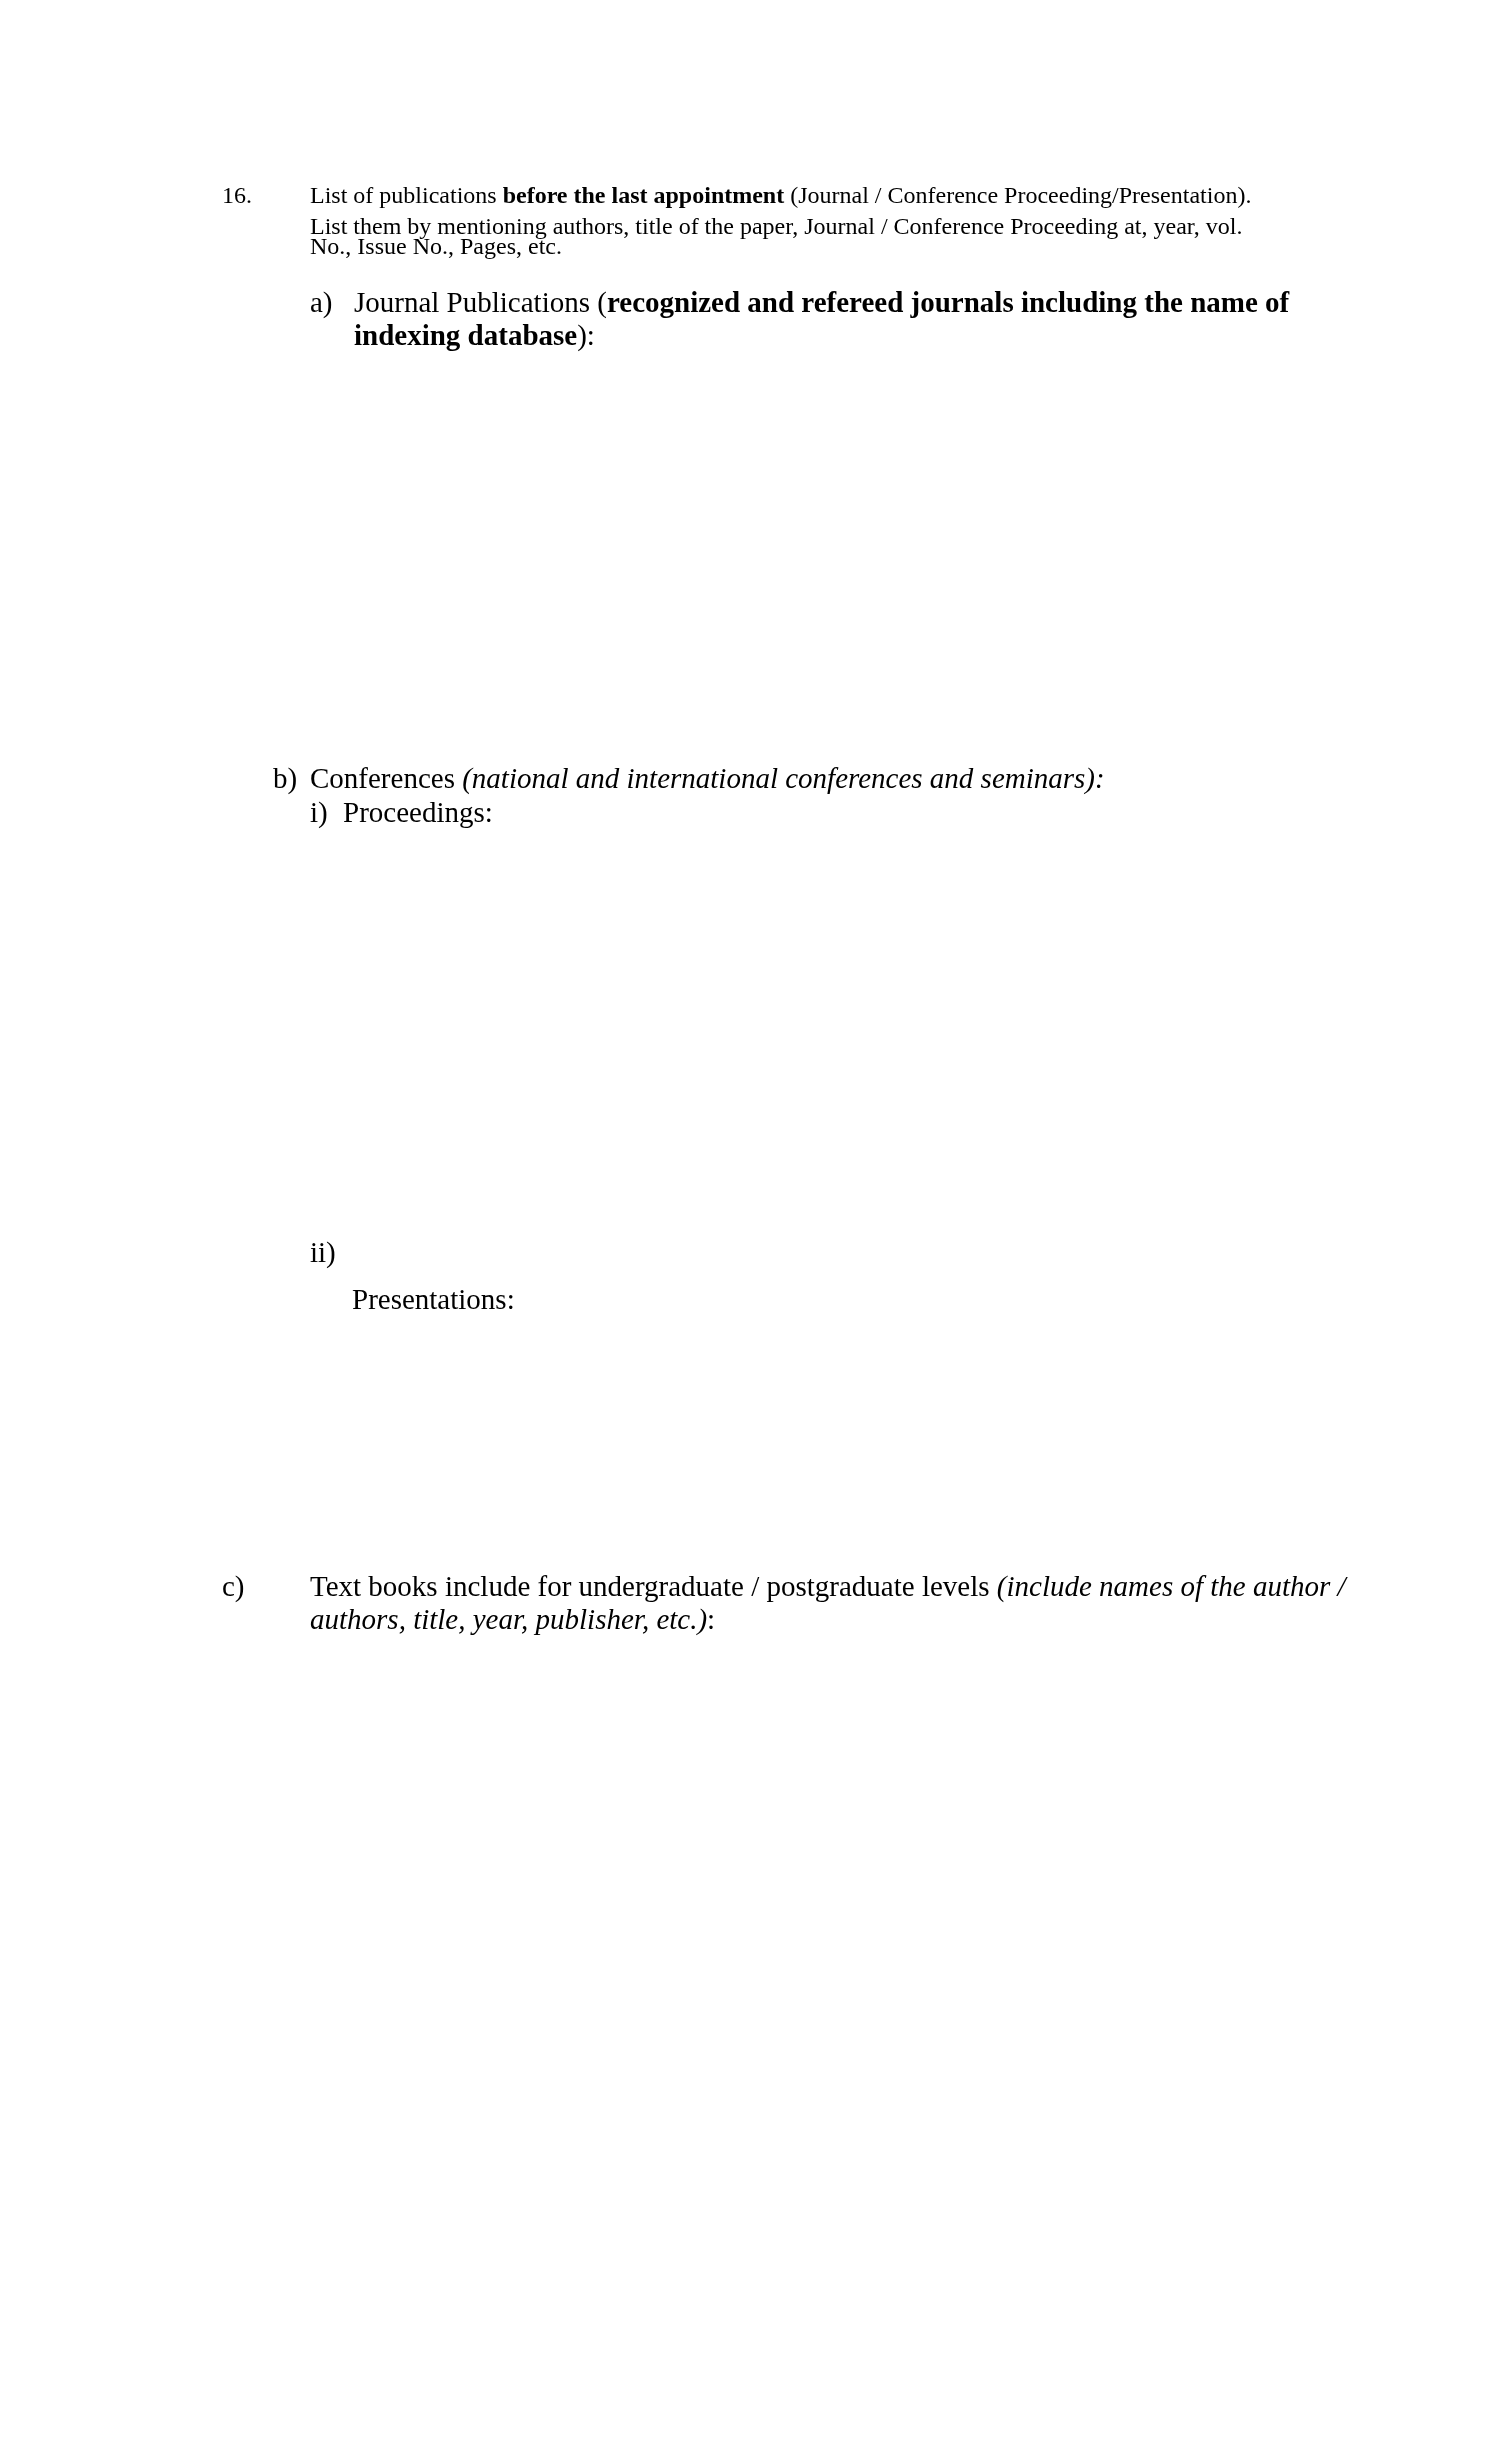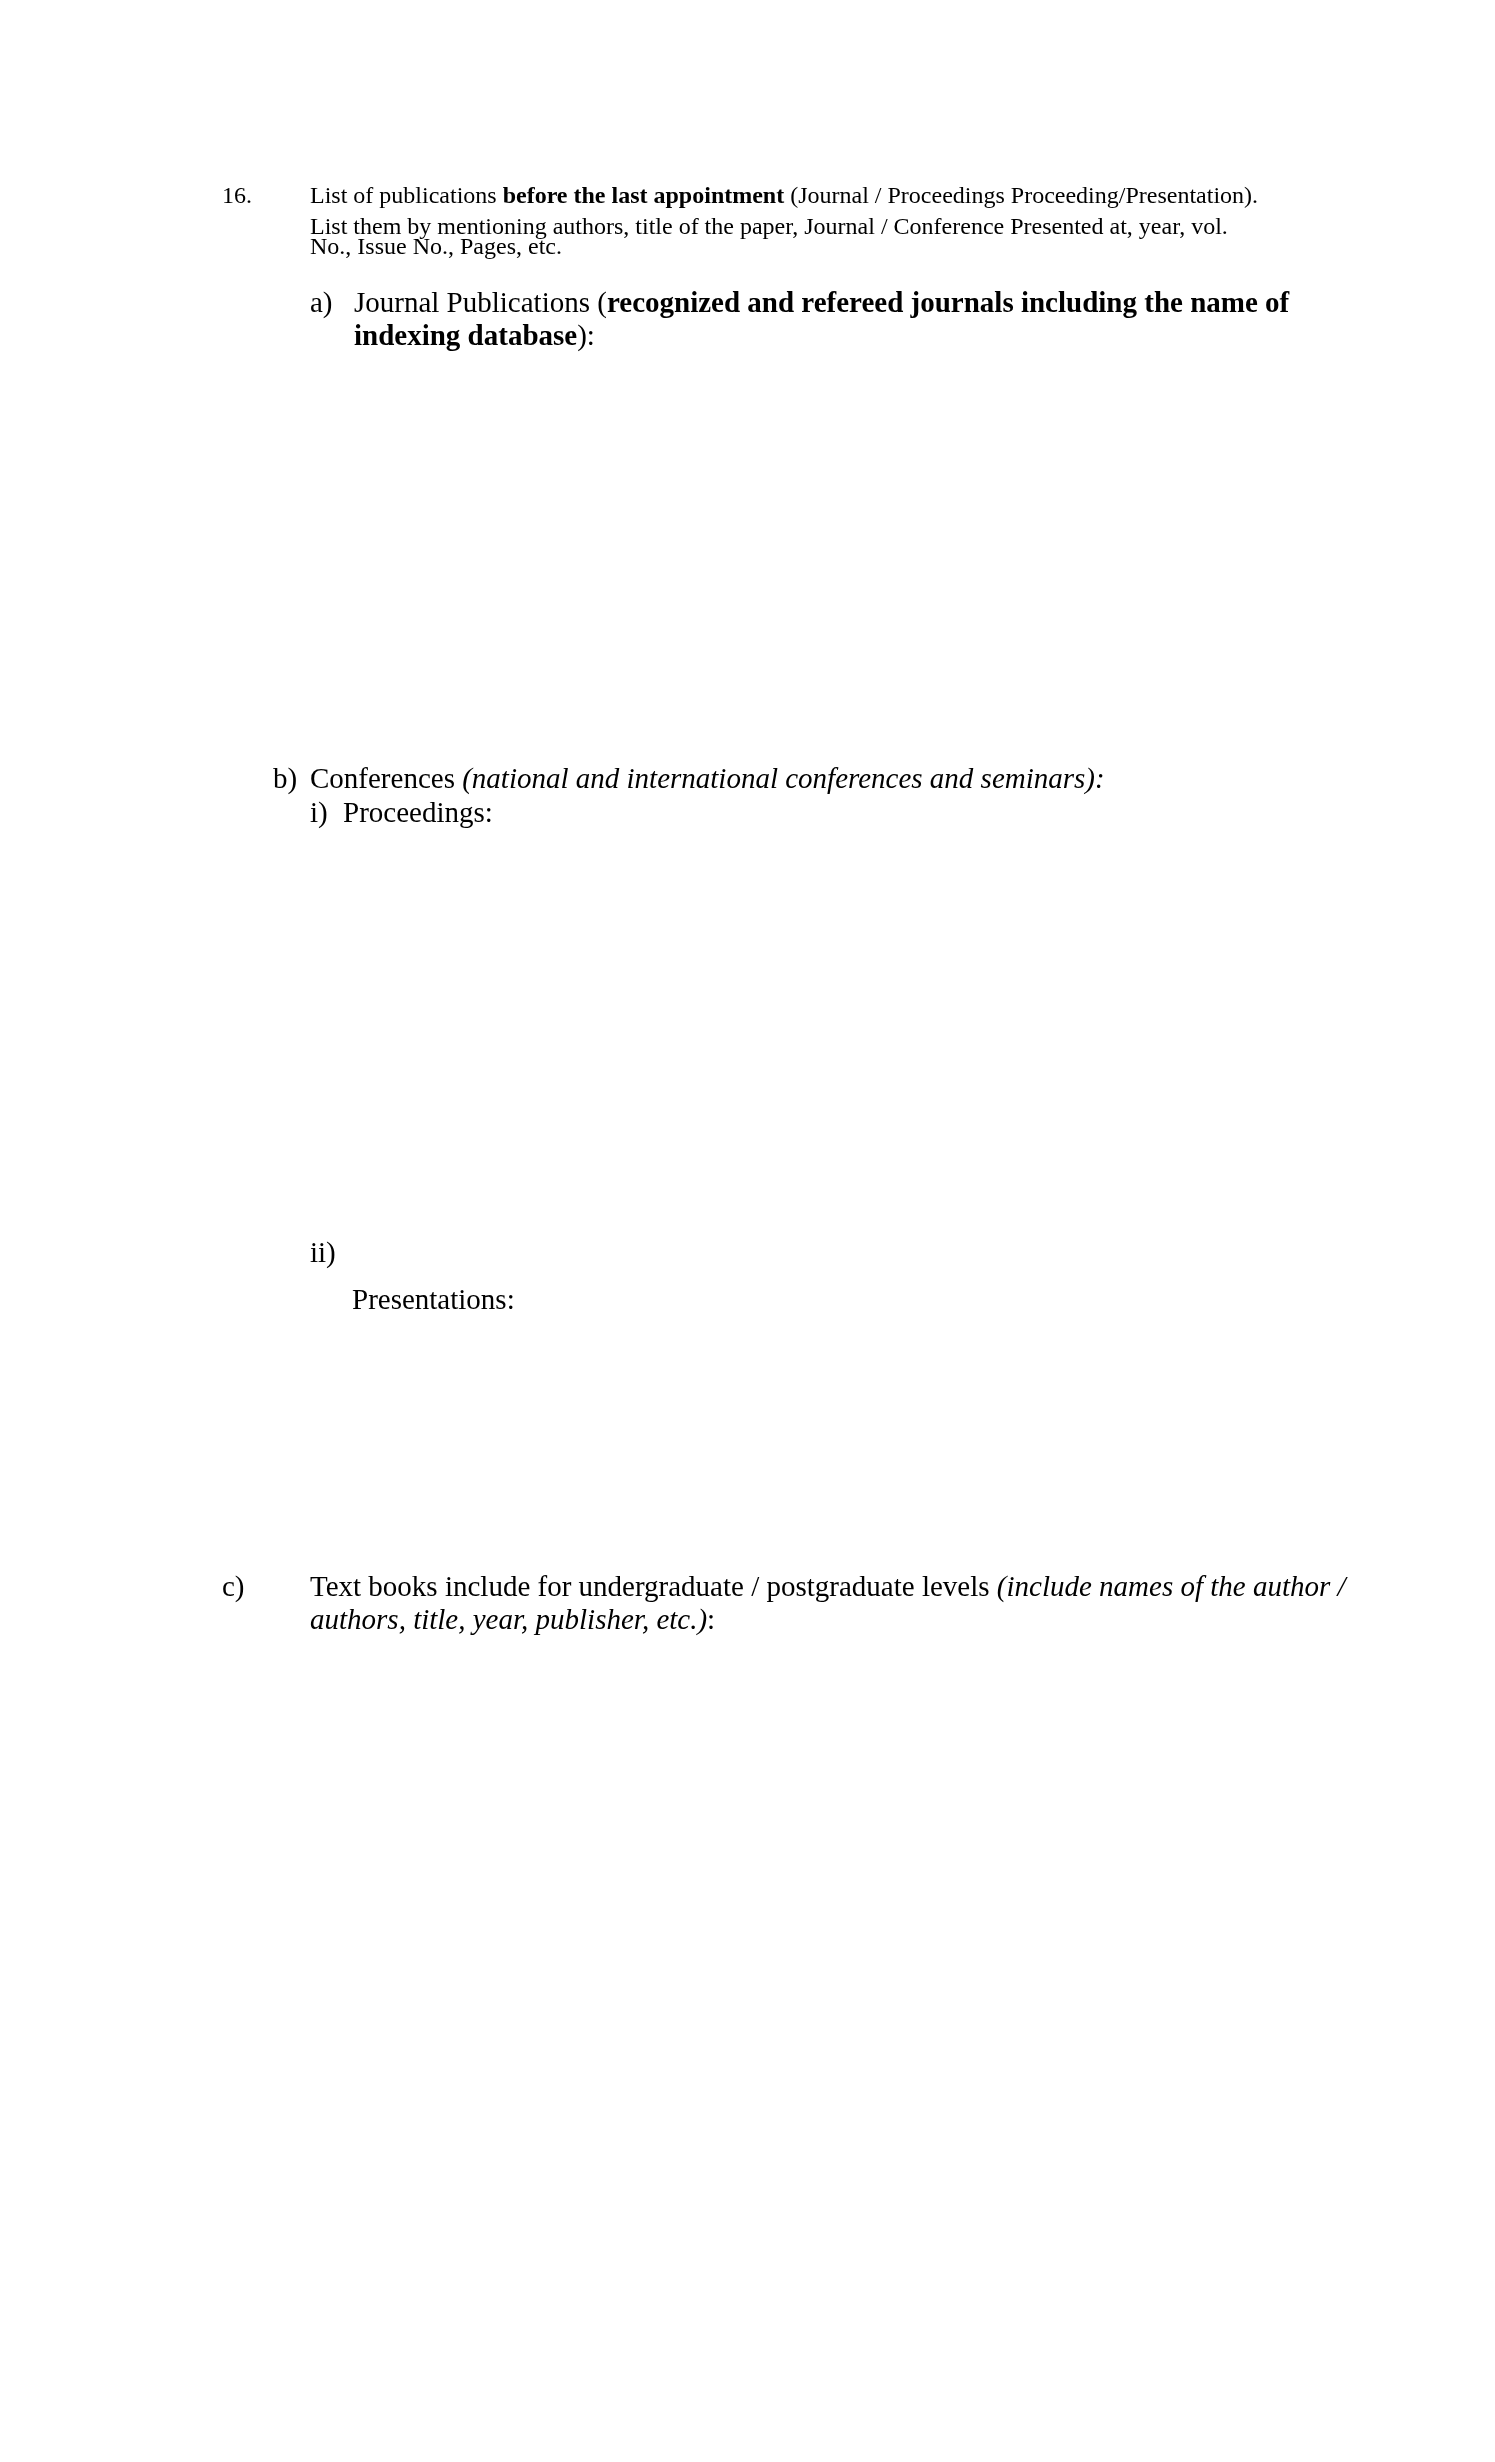--- a/index.html
+++ b/index.html
@@ -20,23 +20,23 @@
     .s34 { font-size: 29px; line-height: 33px; }
     b, .bold { font-weight: bold; }
     i, .ital { font-style: italic; }
   </style>
 </head>
 <body>
 
 <div class="abs s30" style="left:222px; top:179px;">16.</div>
 
 <div class="abs s30" style="left:310px; top:179px;">
-  <span>List of publications </span><span class="bold">before the last appointment</span><span> (Journal / Proceedings Proceeding/Presentation).</span>
+  <span>List of publications </span><span class="bold">before the last appointment</span><span> (Journal / Conference Proceeding/Presentation).</span>
 </div>
-<div class="abs s30" style="left:310px; top:210px;">List them by mentioning authors, title of the paper, Journal / Conference Presented at, year, vol.</div>
+<div class="abs s30" style="left:310px; top:210px;">List them by mentioning authors, title of the paper, Journal / Conference Proceeding at, year, vol.</div>
 <div class="abs s30" style="left:310px; top:230px;">No., Issue No., Pages, etc.</div>
 
 <div class="abs s34" style="left:310px; top:286px;">a)</div>
 <div class="abs s34" style="left:354px; top:286px;">
   <span>Journal Publications (</span><span class="bold">recognized and refereed journals including the name of</span>
 </div>
 <div class="abs s34" style="left:354px; top:319px;">
   <span class="bold">indexing database</span><span>):</span>
 </div>
 

